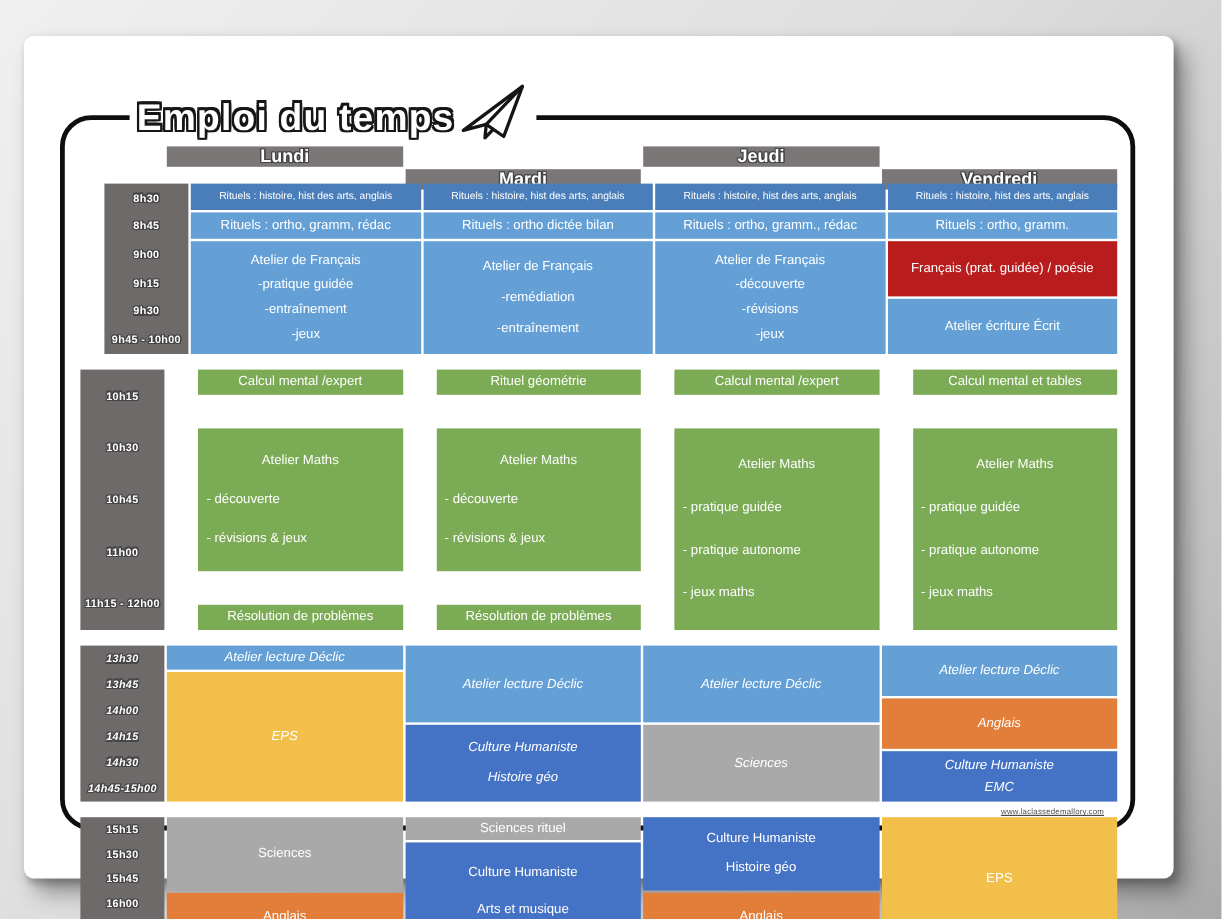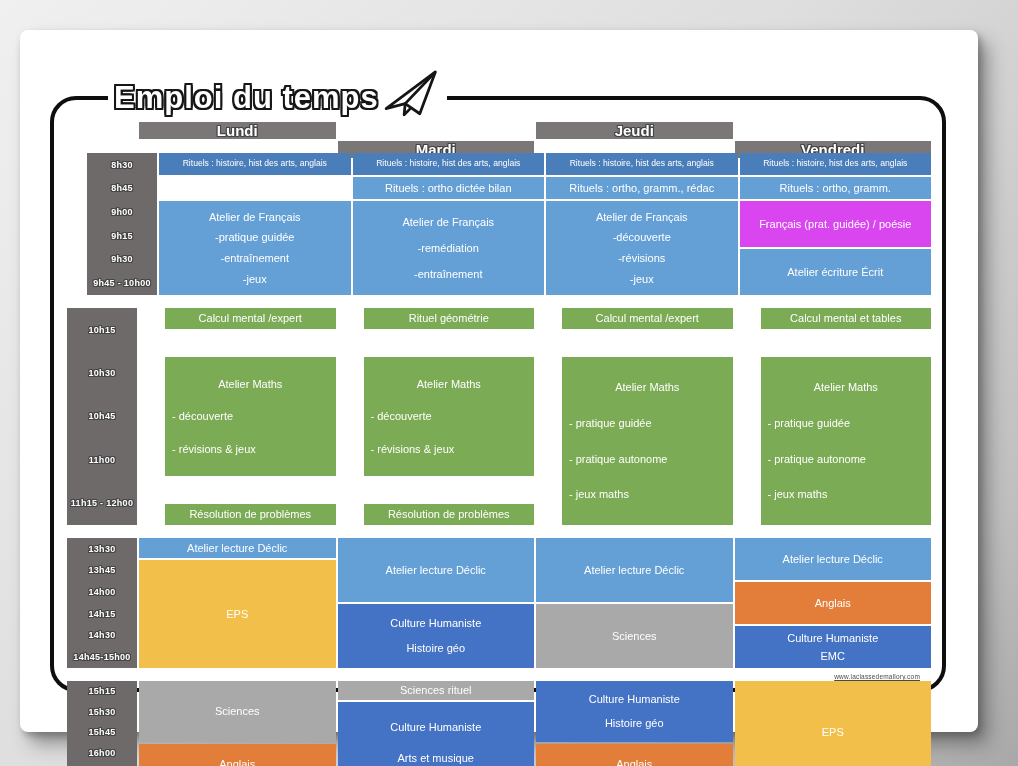--- a/index.html
+++ b/index.html
@@ -86,20 +86,23 @@
           <div class="tlabel bubble">8h30</div>
           <div class="tlabel bubble">8h45</div>
           <div class="tlabel bubble">9h00</div>
           <div class="tlabel bubble">9h15</div>
           <div class="tlabel bubble">9h30</div>
           <div class="tlabel bubble">9h45 - 10h00</div>
         </div>
         <div class="cell small" style="grid-area: 1 / 2 / span 1; background: rgb(74, 126, 187);">
           <span>Rituels : histoire, hist des arts, anglais</span>
         </div>
+        <div class="cell" style="grid-area: 2 / 2 / span 1; background: rgb(100, 160, 214);">
+          <span>Rituels : ortho, gramm, rédac</span>
+        </div>
         <div class="cell" style="grid-area: 3 / 2 / span 4; background: rgb(100, 160, 214);">
           <span>Atelier de Français</span>
           <span>-pratique guidée</span>
           <span>-entraînement</span>
           <span>-jeux</span>
         </div>
         <div class="cell small" style="grid-area: 1 / 3 / span 1; background: rgb(74, 126, 187);">
           <span>Rituels : histoire, hist des arts, anglais</span>
         </div>
         <div class="cell" style="grid-area: 2 / 3 / span 1; background: rgb(100, 160, 214);">
@@ -121,21 +124,21 @@
           <span>-découverte</span>
           <span>-révisions</span>
           <span>-jeux</span>
         </div>
         <div class="cell small" style="grid-area: 1 / 5 / span 1; background: rgb(74, 126, 187);">
           <span>Rituels : histoire, hist des arts, anglais</span>
         </div>
         <div class="cell" style="grid-area: 2 / 5 / span 1; background: rgb(100, 160, 214);">
           <span>Rituels : ortho, gramm.</span>
         </div>
-        <div class="cell" style="grid-area: 3 / 5 / span 2; background: #d946ef;">
+        <div class="cell" style="grid-area: 3 / 5 / span 2; background: #b91c1c;">
           <span>Français (prat. guidée) / poésie</span>
         </div>
         <div class="cell" style="grid-area: 5 / 5 / span 2; background: rgb(100, 160, 214);">
           <span>Atelier écriture Écrit</span>
         </div>
       </div>
       <div class="grid block" style="grid-template-rows: repeat(5, 21px); gap: 28px;">
         <div class="timecol" style="grid-row: 1 / span 5; grid-template-rows: repeat(5, 1fr); background: rgb(111, 106, 106);">
           <div class="tlabel bubble">10h15</div>
           <div class="tlabel bubble">10h30</div>
@@ -177,21 +180,21 @@
         <div class="cell" style="grid-area: 1 / 5 / span 1; background: rgb(123, 171, 85);">
           <span>Calcul mental et tables</span>
         </div>
         <div class="cell mixed" style="grid-area: 2 / 5 / span 4; background: rgb(123, 171, 85);">
           <span>Atelier Maths</span>
           <span>- pratique guidée</span>
           <span>- pratique autonome</span>
           <span>- jeux maths</span>
         </div>
       </div>
-      <div class="grid block" style="grid-template-rows: repeat(6, 20px);">
+      <div class="grid block" style="grid-template-rows: repeat(6, 20px); font-style: italic;">
         <div class="timecol" style="grid-row: 1 / span 6; grid-template-rows: repeat(6, 1fr); background: rgb(111, 106, 106);">
           <div class="tlabel bubble">13h30</div>
           <div class="tlabel bubble">13h45</div>
           <div class="tlabel bubble">14h00</div>
           <div class="tlabel bubble">14h15</div>
           <div class="tlabel bubble">14h30</div>
           <div class="tlabel bubble">14h45-15h00</div>
         </div>
         <div class="cell" style="grid-area: 1 / 2 / span 1; background: rgb(100, 160, 214);">
           <span>Atelier lecture Déclic</span>

